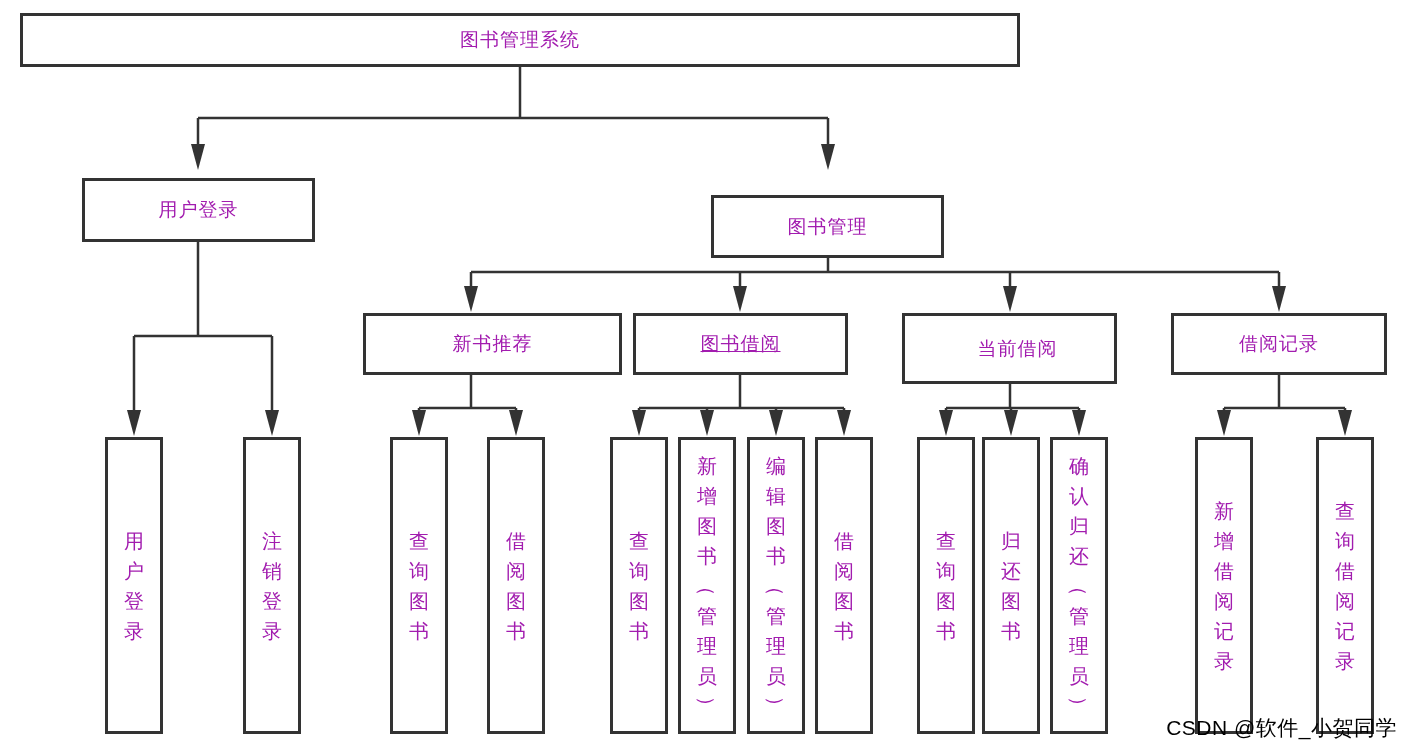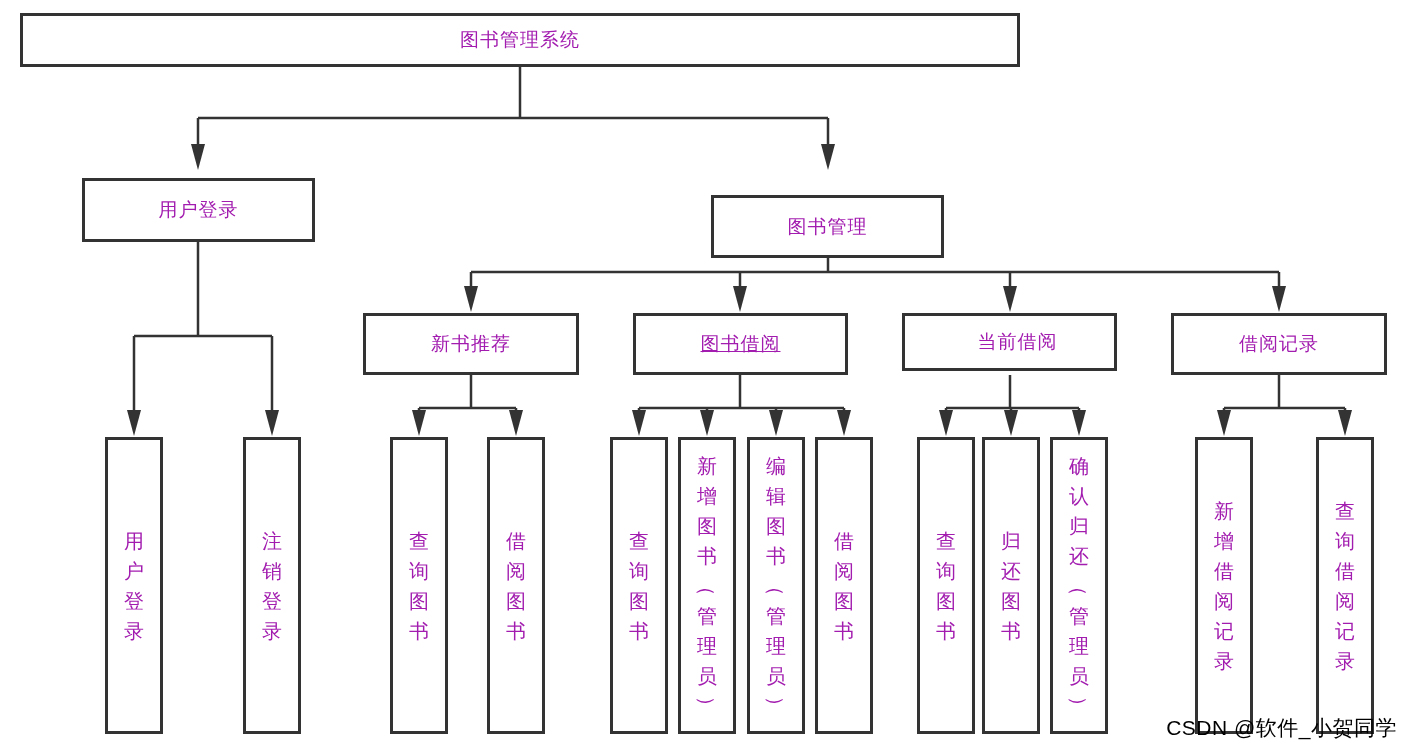--- a/index.html
+++ b/index.html
@@ -125,23 +125,23 @@
       <polygon points="1217,410 1231,410 1224,436"></polygon>
       <polygon points="1338,410 1352,410 1345,436"></polygon>
     </g>
   </svg>
 
   <div class="node" style="left:20px; top:13px; width:1000px; height:54px;">图书管理系统</div>
 
   <div class="node" style="left:82px; top:178px; width:233px; height:64px;">用户登录</div>
   <div class="node" style="left:711px; top:171px; width:233px; height:63px;margin-top:24px;">图书管理</div>
 
-  <div class="node" style="left:363px; top:313px; width:216px; height:62px;">新书推荐</div>
+  <div class="node" style="left:363px; top:313px; width:259px; height:62px;">新书推荐</div>
   <div class="node" style="left:633px; top:313px; width:215px; height:62px;text-decoration:underline;">图书借阅</div>
-  <div class="node" style="left:902px; top:313px; width:215px; height:58px;padding-left:16px;">当前借阅</div>
+  <div class="node" style="left:902px; top:313px; width:215px; height:71px;padding-left:16px;">当前借阅</div>
   <div class="node" style="left:1171px; top:313px; width:216px; height:62px;">借阅记录</div>
 
   <div class="node v" style="left:105px; top:437px; width:58px; height:297px;">
       <span>用</span>
       <span>户</span>
       <span>登</span>
       <span>录</span>
     </div>
   <div class="node v" style="left:243px; top:437px; width:58px; height:297px;">
       <span>注</span>

